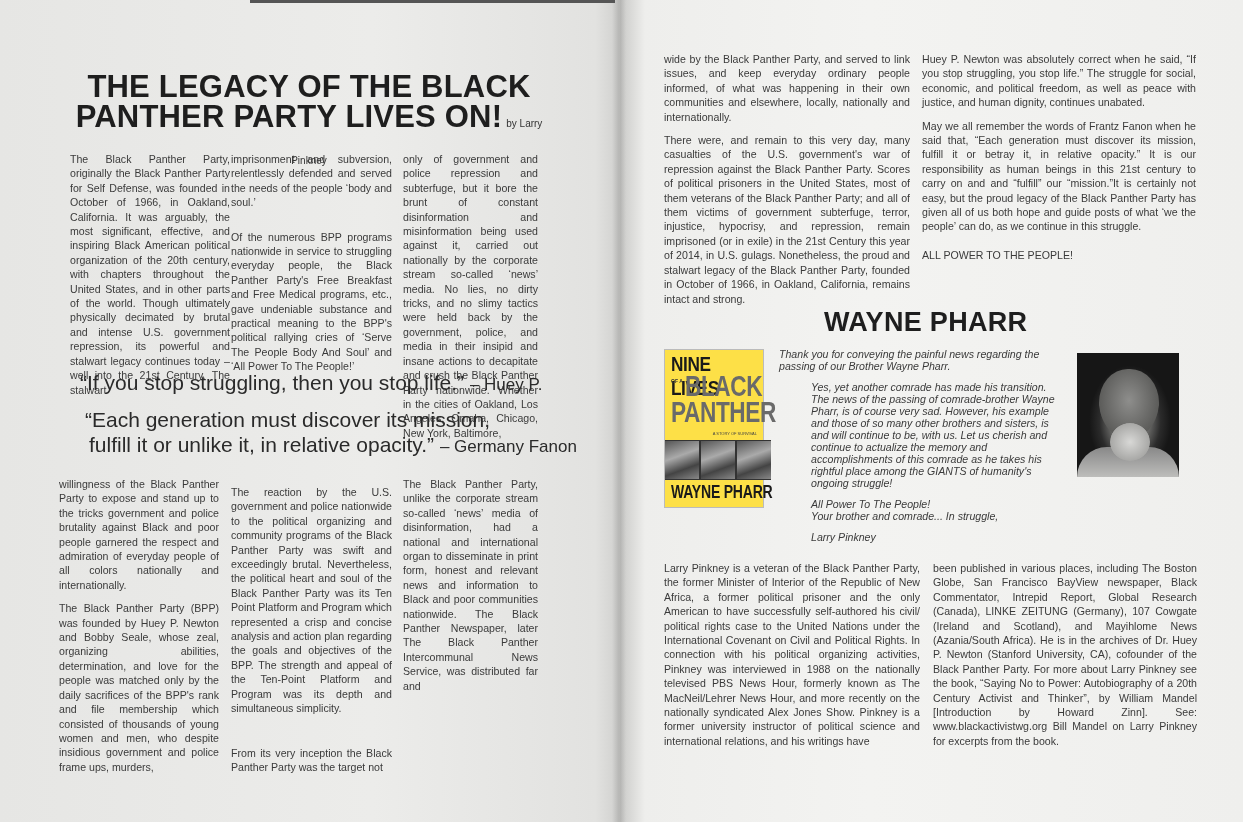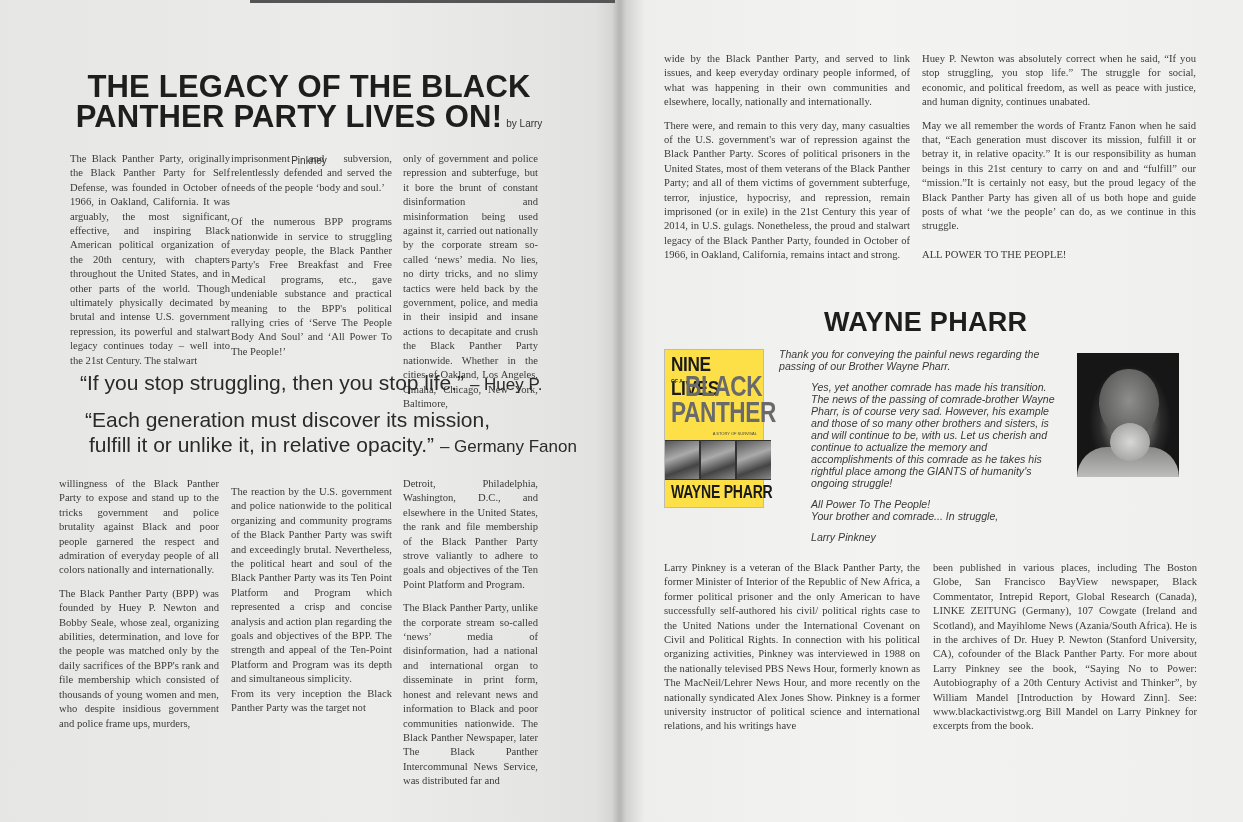--- a/index.html
+++ b/index.html
@@ -19,21 +19,21 @@
       background: linear-gradient(to right, rgba(0,0,0,0) 0%, rgba(0,0,0,0.12) 50%, rgba(0,0,0,0) 100%); }
     .top-bar { position: absolute; left: 250px; top: 0; width: 365px; height: 3px; background: #555; }
 
     .headline {
       position: absolute; left: 59px; top: 72px; width: 500px;
       font-family: "Liberation Sans", sans-serif; font-weight: bold;
       font-size: 31px; line-height: 30px; color: #1e1e1e; letter-spacing: 0.2px; text-align: center;
     }
     .byline { font-size: 10px; font-weight: normal; color: #333; margin-left: 4px; letter-spacing: 0; }
 
-    .col { position: absolute; font-size: 10.6px; line-height: 14.4px; color: #3a3a3a; text-align: justify; font-family: Liberation Serif, serif; }
+    .col { position: absolute; font-size: 10.6px; line-height: 14.4px; color: #3a3a3a; text-align: justify; }
     .col p + p { margin-top: 9px; }
 
     .quote1 { position: absolute; left: 80px; top: 371px; font-size: 21px; color: #2a2a2a; white-space: nowrap; }
     .quote2 { position: absolute; left: 85px; top: 407px; font-size: 21px; line-height: 25px; color: #2a2a2a; white-space: nowrap; }
     .attr { font-size: 17px; }
 
     .wayne-title { position: absolute; left: 824px; top: 307px; font-size: 27px; font-weight: bold; color: #1e1e1e; letter-spacing: 0.3px; }
     .letter { position: absolute; left: 779px; top: 348px; width: 286px; font-size: 10.6px; line-height: 12px; font-style: italic; color: #3a3a3a; }
     .letter p + p { margin-top: 9px; margin-left: 32px; }
 
@@ -86,24 +86,23 @@
   <span style="margin-left:4px;">fulfill it or unlike it, in relative opacity.”</span>
   <span class="attr">– Germany Fanon</span>
 </div>
 
 <div class="col" style="left:59px; top:477px; width:160px;">
   <p>willingness of the Black Panther Party to expose and stand up to the tricks government and police brutality against Black and poor people garnered the respect and admiration of everyday people of all colors nationally and internationally.</p>
   <p>The Black Panther Party (BPP) was founded by Huey P. Newton and Bobby Seale, whose zeal, organizing abilities, determination, and love for the people was matched only by the daily sacrifices of the BPP's rank and file membership which consisted of thousands of young women and men, who despite insidious government and police frame ups, murders,</p>
 </div>
 <div class="col" style="left:231px; top:485px; width:161px;">
   <p>The reaction by the U.S. government and police nationwide to the political organizing and community programs of the Black Panther Party was swift and exceedingly brutal. Nevertheless, the political heart and soul of the Black Panther Party was its Ten Point Platform and Program which represented a crisp and concise analysis and action plan regarding the goals and objectives of the BPP. The strength and appeal of the Ten-Point Platform and Program was its depth and simultaneous simplicity.</p>
-  <p style="margin-top:0;">From its very inception the Black Panther Party was the target not</p>
+  <p style="margin-top:30px;">From its very inception the Black Panther Party was the target not</p>
 </div>
 <div class="col" style="left:403px; top:477px; width:135px;">
-  <p>Detroit, Philadelphia, Washington, D.C., and elsewhere in the United States, the rank and file membership of the Black Panther Party strove valiantly to adhere to goals and objectives of the Ten Point Platform and Program.</p>
   <p>The Black Panther Party, unlike the corporate stream so-called ‘news’ media of disinformation, had a national and international organ to disseminate in print form, honest and relevant news and information to Black and poor communities nationwide. The Black Panther Newspaper, later The Black Panther Intercommunal News Service, was distributed far and</p>
 </div>
 
 <div class="col" style="left:664px; top:52px; width:246px;">
   <p>wide by the Black Panther Party, and served to link issues, and keep everyday ordinary people informed, of what was happening in their own communities and elsewhere, locally, nationally and internationally.</p>
   <p>There were, and remain to this very day, many casualties of the U.S. government's war of repression against the Black Panther Party. Scores of political prisoners in the United States, most of them veterans of the Black Panther Party; and all of them victims of government subterfuge, terror, injustice, hypocrisy, and repression, remain imprisoned (or in exile) in the 21st Century this year of 2014, in U.S. gulags. Nonetheless, the proud and stalwart legacy of the Black Panther Party, founded in October of 1966, in Oakland, California, remains intact and strong.</p>
 </div>
 <div class="col" style="left:922px; top:52px; width:274px;">
   <p>Huey P. Newton was absolutely correct when he said, “If you stop struggling, you stop life.” The struggle for social, economic, and political freedom, as well as peace with justice, and human dignity, continues unabated.</p>
   <p>May we all remember the words of Frantz Fanon when he said that, “Each generation must discover its mission, fulfill it or betray it, in relative opacity.” It is our responsibility as human beings in this 21st century to carry on and and “fulfill” our “mission.”It is certainly not easy, but the proud legacy of the Black Panther Party has given all of us both hope and guide posts of what ‘we the people’ can do, as we continue in this struggle.</p>

